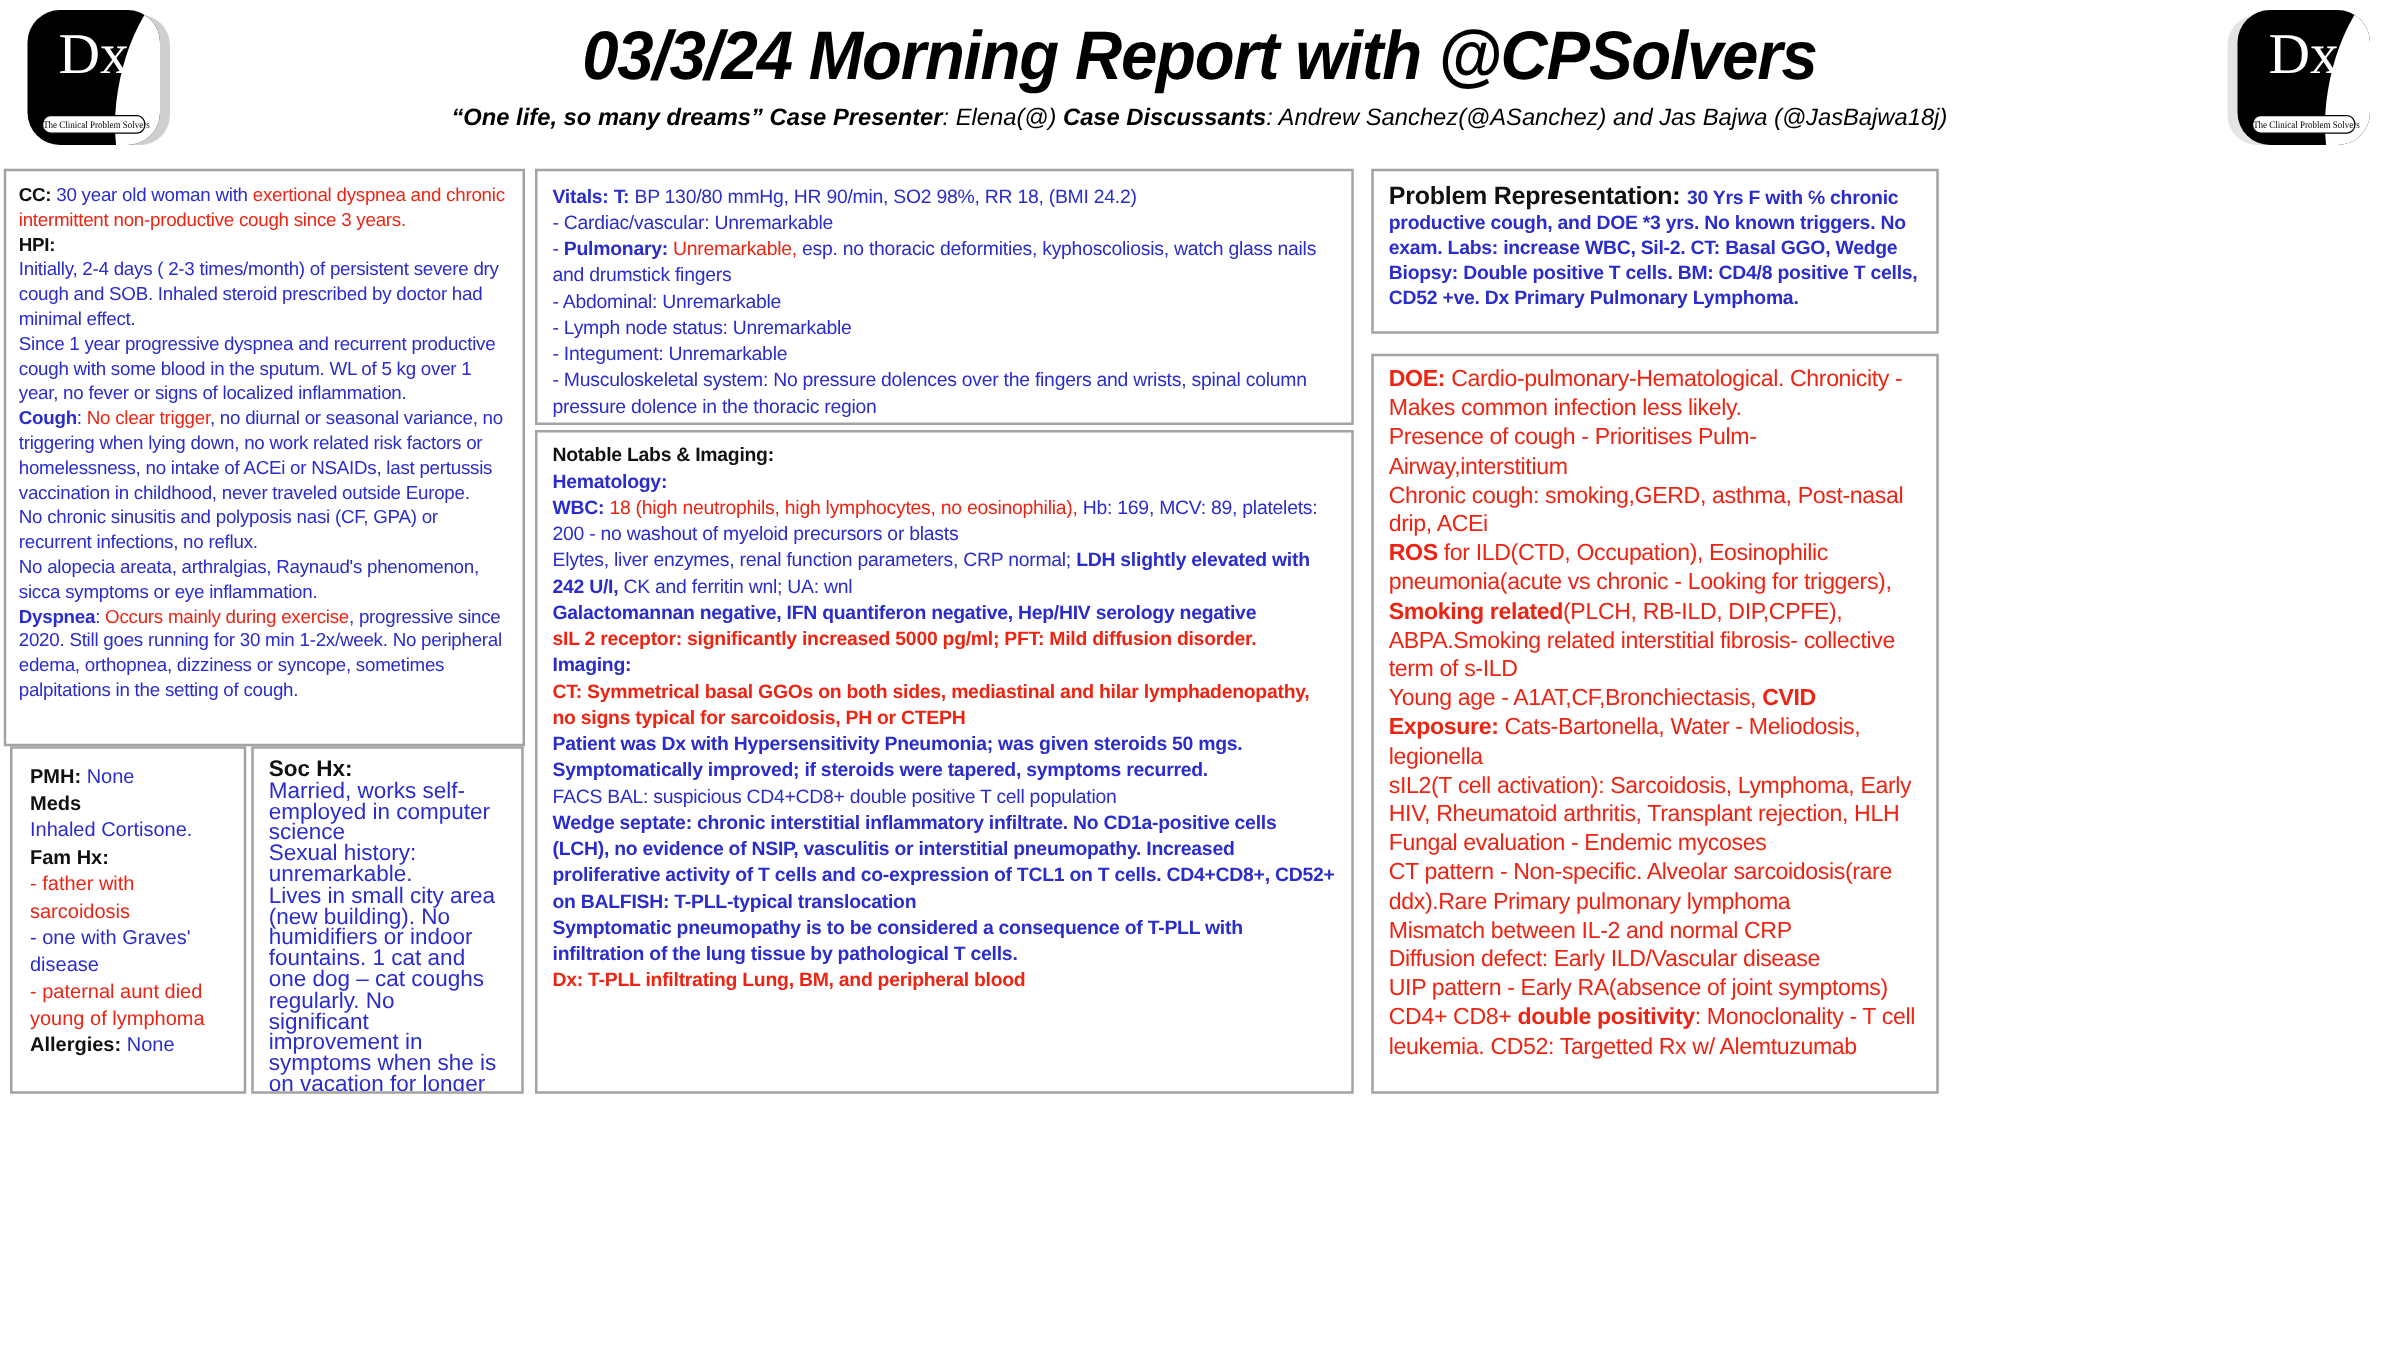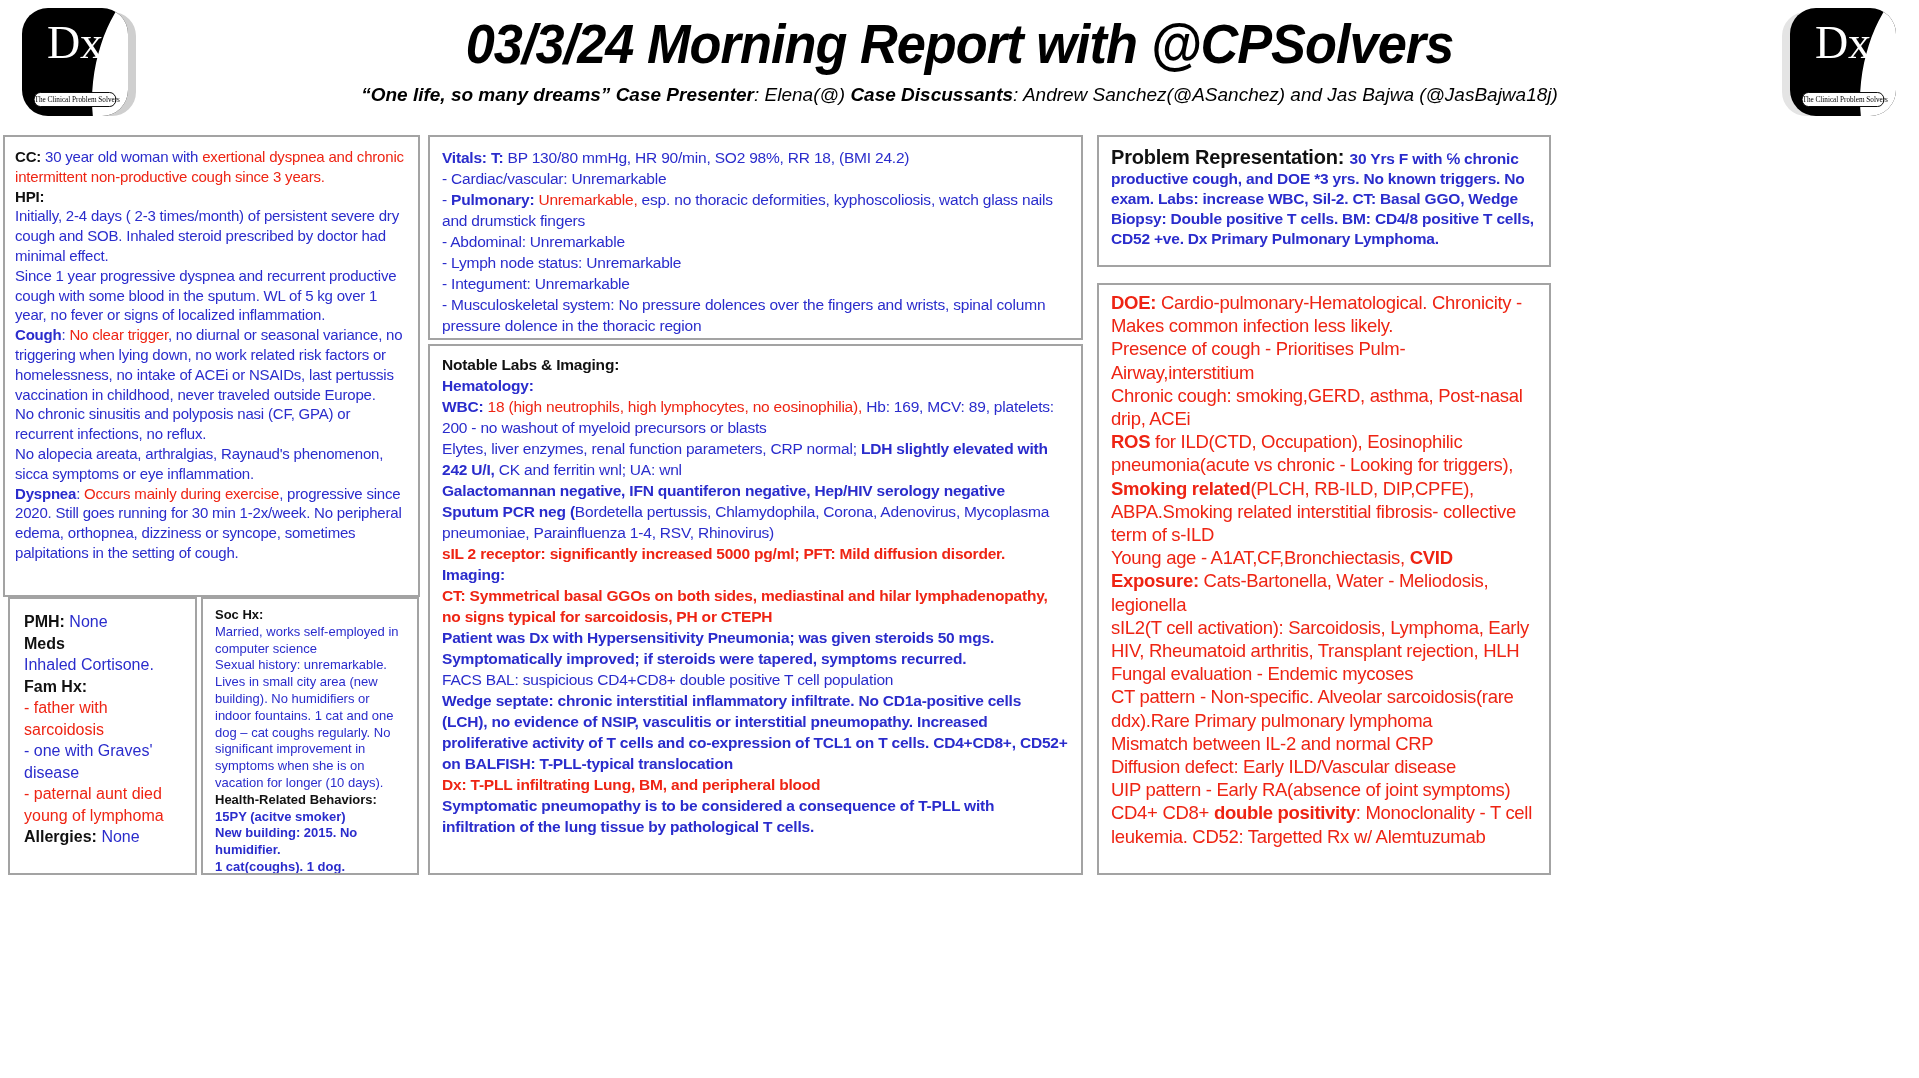--- a/index.html
+++ b/index.html
@@ -30,21 +30,21 @@
   .subtitle p{margin:0;}
 
   
   .box{position:absolute;border:2px solid var(--border);background:#fff;box-sizing:border-box;overflow:hidden;}
   .box p{margin:0;}
   .box-hpi    {left:3px;   top:135px;width:417px;height:462px;padding:10px 10px 0 10px;
                font-size:15px;line-height:19.8px;letter-spacing:-0.2px;color:var(--blue);}
   .box-pmh    {left:8px;   top:597px;width:189px;height:278px;padding:12px 6px 0 14px;
                font-size:16px;line-height:21.5px;color:var(--ink);}
   .box-soc    {left:201px; top:597px;width:218px;height:278px;padding:8px 18px 0 12px;
-               font-size:13px;line-height:16.8px;color:var(--blue);}
+               font-size:18px;line-height:16.8px;color:var(--blue);}
   .box-vitals {left:428px; top:135px;width:655px;height:205px;padding:10px 12px 0 12px;
                font-size:15.5px;line-height:21px;letter-spacing:-0.2px;color:var(--blue);}
   .box-labs   {left:428px; top:344px;width:655px;height:531px;padding:8px 12px 0 12px;
                font-size:15.5px;line-height:21px;letter-spacing:-0.2px;color:var(--blue);}
   .box-problem{left:1097px;top:135px;width:454px;height:132px;padding:10px 12px 0 12px;
                font-size:15.5px;line-height:20px;letter-spacing:-0.2px;color:var(--blue);}
   .box-teach  {left:1097px;top:283px;width:454px;height:592px;padding:6px 8px 0 12px;
                font-size:18.5px;line-height:23.2px;letter-spacing:-0.3px;color:var(--red);}
 
   
@@ -115,29 +115,28 @@
       <p><span>- Lymph node status: Unremarkable</span></p>
       <p><span>- Integument: Unremarkable</span></p>
       <p><span>- Musculoskeletal system: No pressure dolences over the fingers and wrists, spinal column pressure dolence in the thoracic region</span></p>
     </section>
   <section class="box box-labs">
       <p><span class="c-black fw-b">Notable Labs &amp; Imaging</span><span class="c-black fw-b">:</span></p>
       <p><span class="fw-b">Hematology</span><span class="fw-b">:</span></p>
       <p><span class="fw-b">WBC:</span><span> </span><span class="c-red">18 (high neutrophils, high lymphocytes, no eosinophilia),</span><span> Hb: 169, MCV: 89, platelets: 200  - no washout of myeloid precursors or blasts</span></p>
       <p><span>Elytes, liver enzymes, renal function parameters, CRP normal; </span><span class="fw-b">LDH slightly elevated with 242 U/I,</span><span> CK and ferritin wnl; UA: wnl</span></p>
       <p><span class="fw-b">Galactomannan negative, IFN quantiferon negative, Hep/HIV serology negative</span></p>
-      <p><span class="fw-b">Sputum PCR neg (</span><span>Bordetella pertussis, Chlamydophila, Corona, Adenovirus, Mycoplasma pneumoniae, Parainfluenza 1-4, RSV, Rhinovirus)</span></p>
       <p><span class="c-red fw-b">sIL 2 receptor: significantly increased 5000 pg/ml; PFT: Mild diffusion disorder.</span></p>
       <p><span class="fw-b">Imaging</span><span class="fw-b">:</span></p>
       <p><span class="c-red fw-b">CT: Symmetrical basal GGOs on both sides, mediastinal and hilar lymphadenopathy, no signs typical for sarcoidosis, PH or CTEPH</span></p>
       <p><span class="fw-b">Patient was Dx with Hypersensitivity Pneumonia; was given steroids 50 mgs. Symptomatically improved; if steroids were tapered, symptoms recurred.</span></p>
       <p><span>FACS BAL: suspicious CD4+CD8+ double positive T cell population</span></p>
       <p><span class="fw-b">Wedge septate: chronic interstitial inflammatory infiltrate. No CD1a-positive cells (LCH), no evidence of NSIP, vasculitis or interstitial pneumopathy. Increased proliferative activity of T cells and co-expression of TCL1 on T cells. CD4+CD8+, CD52+ on BALFISH: T-PLL-typical translocation</span></p>
+      <p><span class="fw-b">Symptomatic pneumopathy is to be considered a consequence of T-PLL with infiltration of the lung tissue by pathological T cells.</span></p>
       <p><span class="c-red fw-b">Dx: T-PLL infiltrating Lung, BM, and peripheral blood</span></p>
-      <p><span class="fw-b">Symptomatic pneumopathy is to be considered a consequence of T-PLL with infiltration of the lung tissue by pathological T cells.</span></p>
     </section>
 
   <section class="box box-problem">
       <p><span class="c-black fw-b fs-h">Problem Representation</span><span class="c-black fw-b fs-h">: </span><span class="fw-b">30 Yrs F with ℅ chronic productive cough, and DOE *3 yrs. No known triggers. No exam. Labs: increase WBC, Sil-2. CT: Basal GGO, Wedge Biopsy: Double positive T cells. BM: CD4/8 positive T cells, CD52 +ve. Dx Primary Pulmonary Lymphoma.</span></p>
     </section>
   <section class="box box-teach">
       <p><span class="fw-b">DOE:</span><span> Cardio-pulmonary-Hematological. Chronicity - Makes common infection less likely.</span></p>
       <p><span>Presence of cough - Prioritises Pulm-Airway,interstitium</span></p>
       <p><span>Chronic cough: smoking,GERD, asthma, Post-nasal drip, ACEi</span></p>
       <p><span class="fw-b">ROS</span><span> for ILD(CTD, Occupation), Eosinophilic pneumonia(acute vs chronic - Looking for triggers),</span></p>

